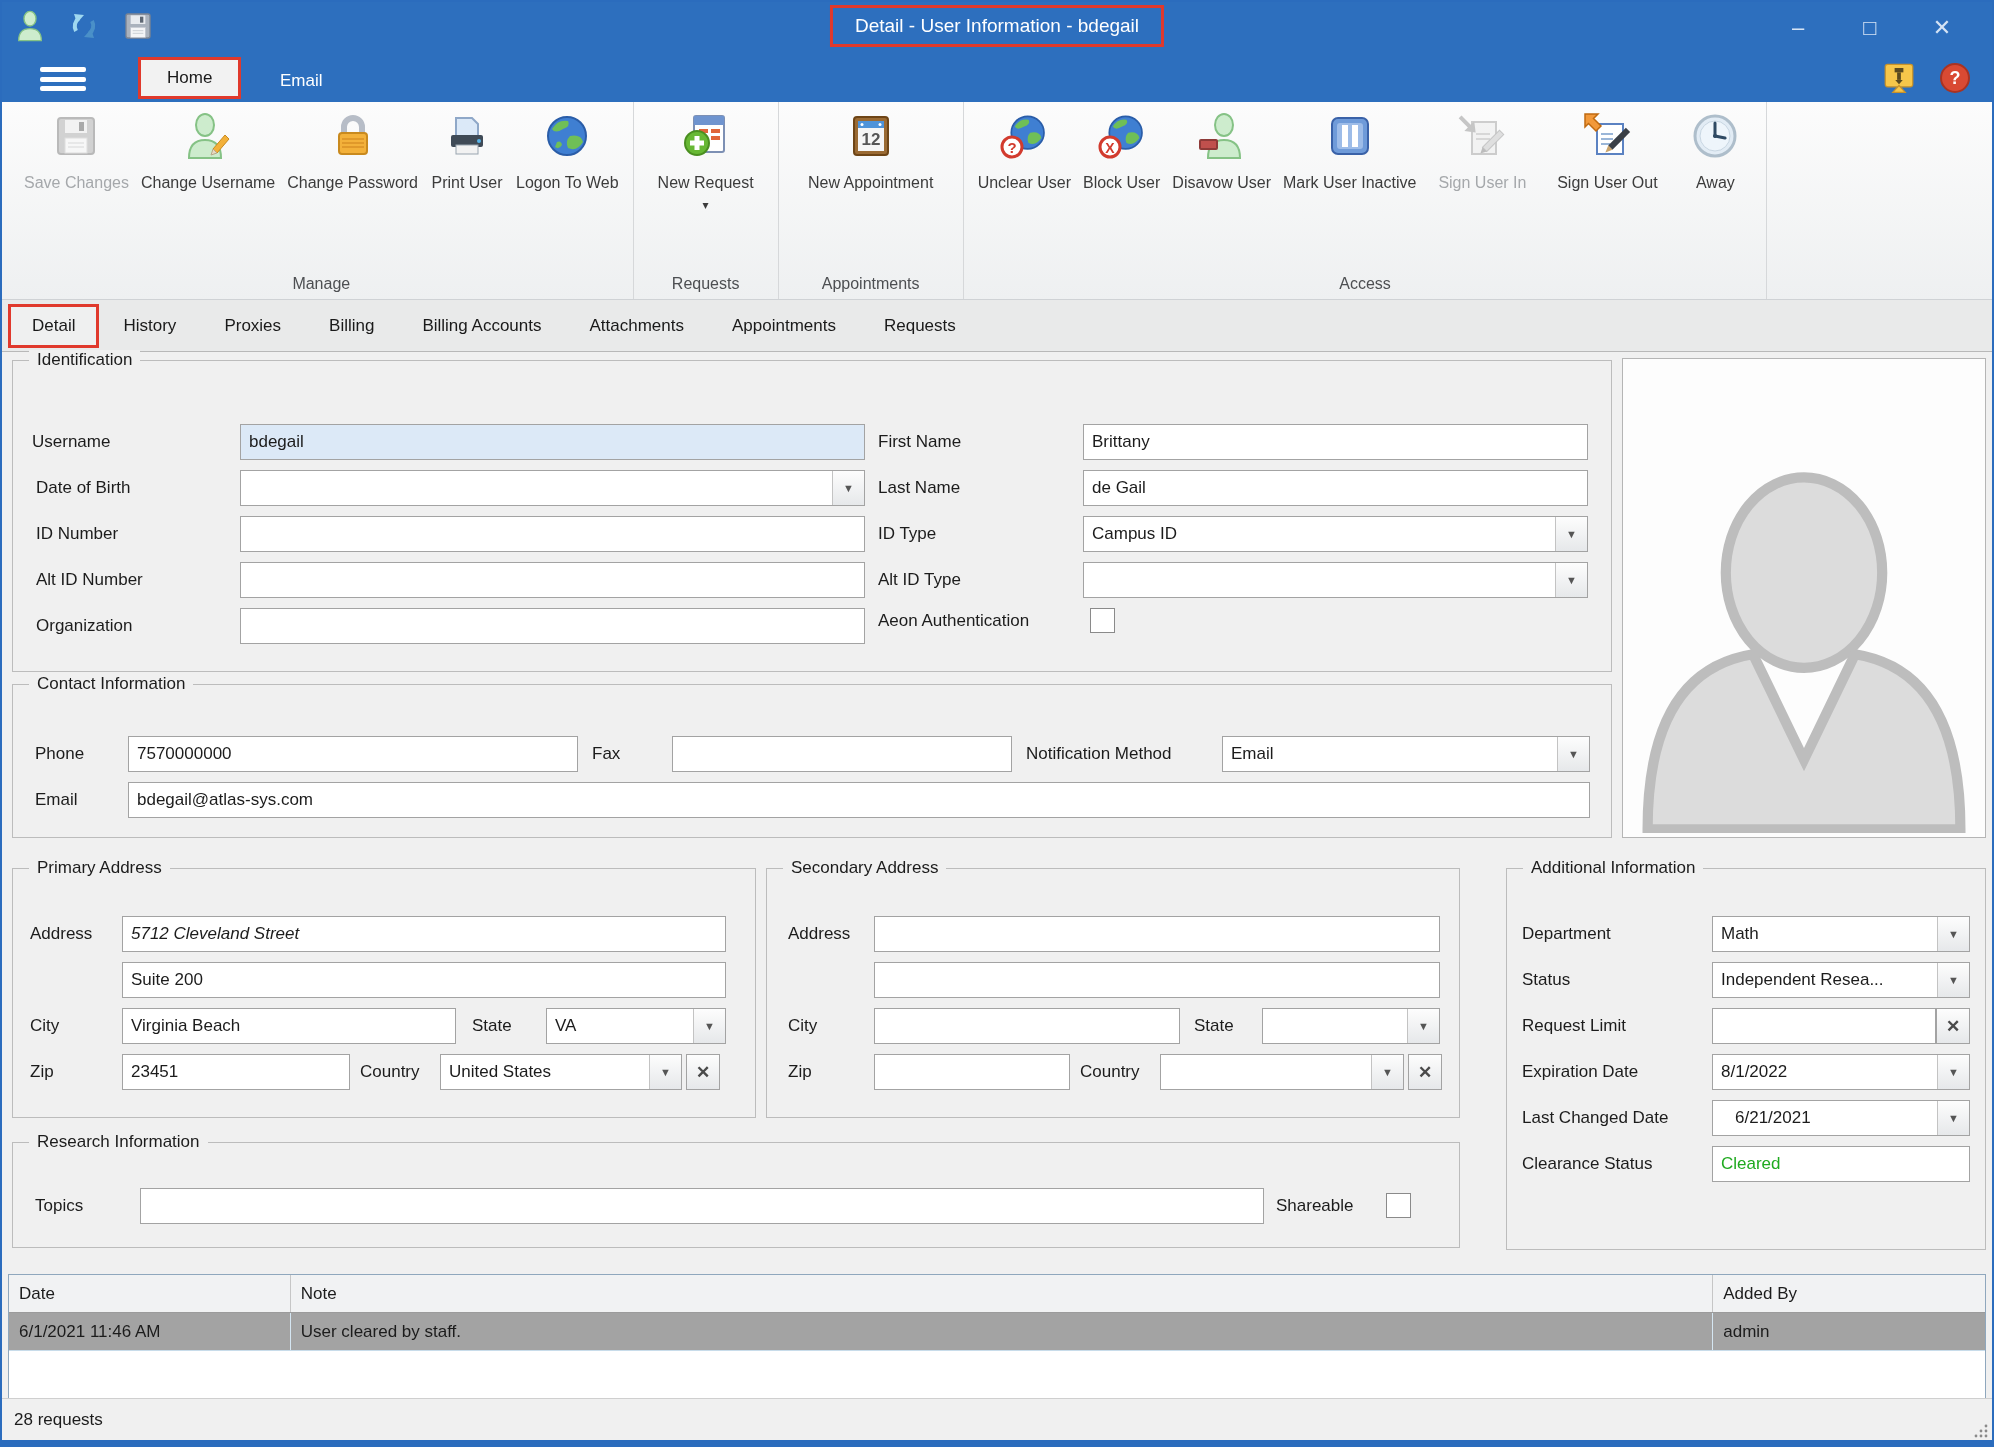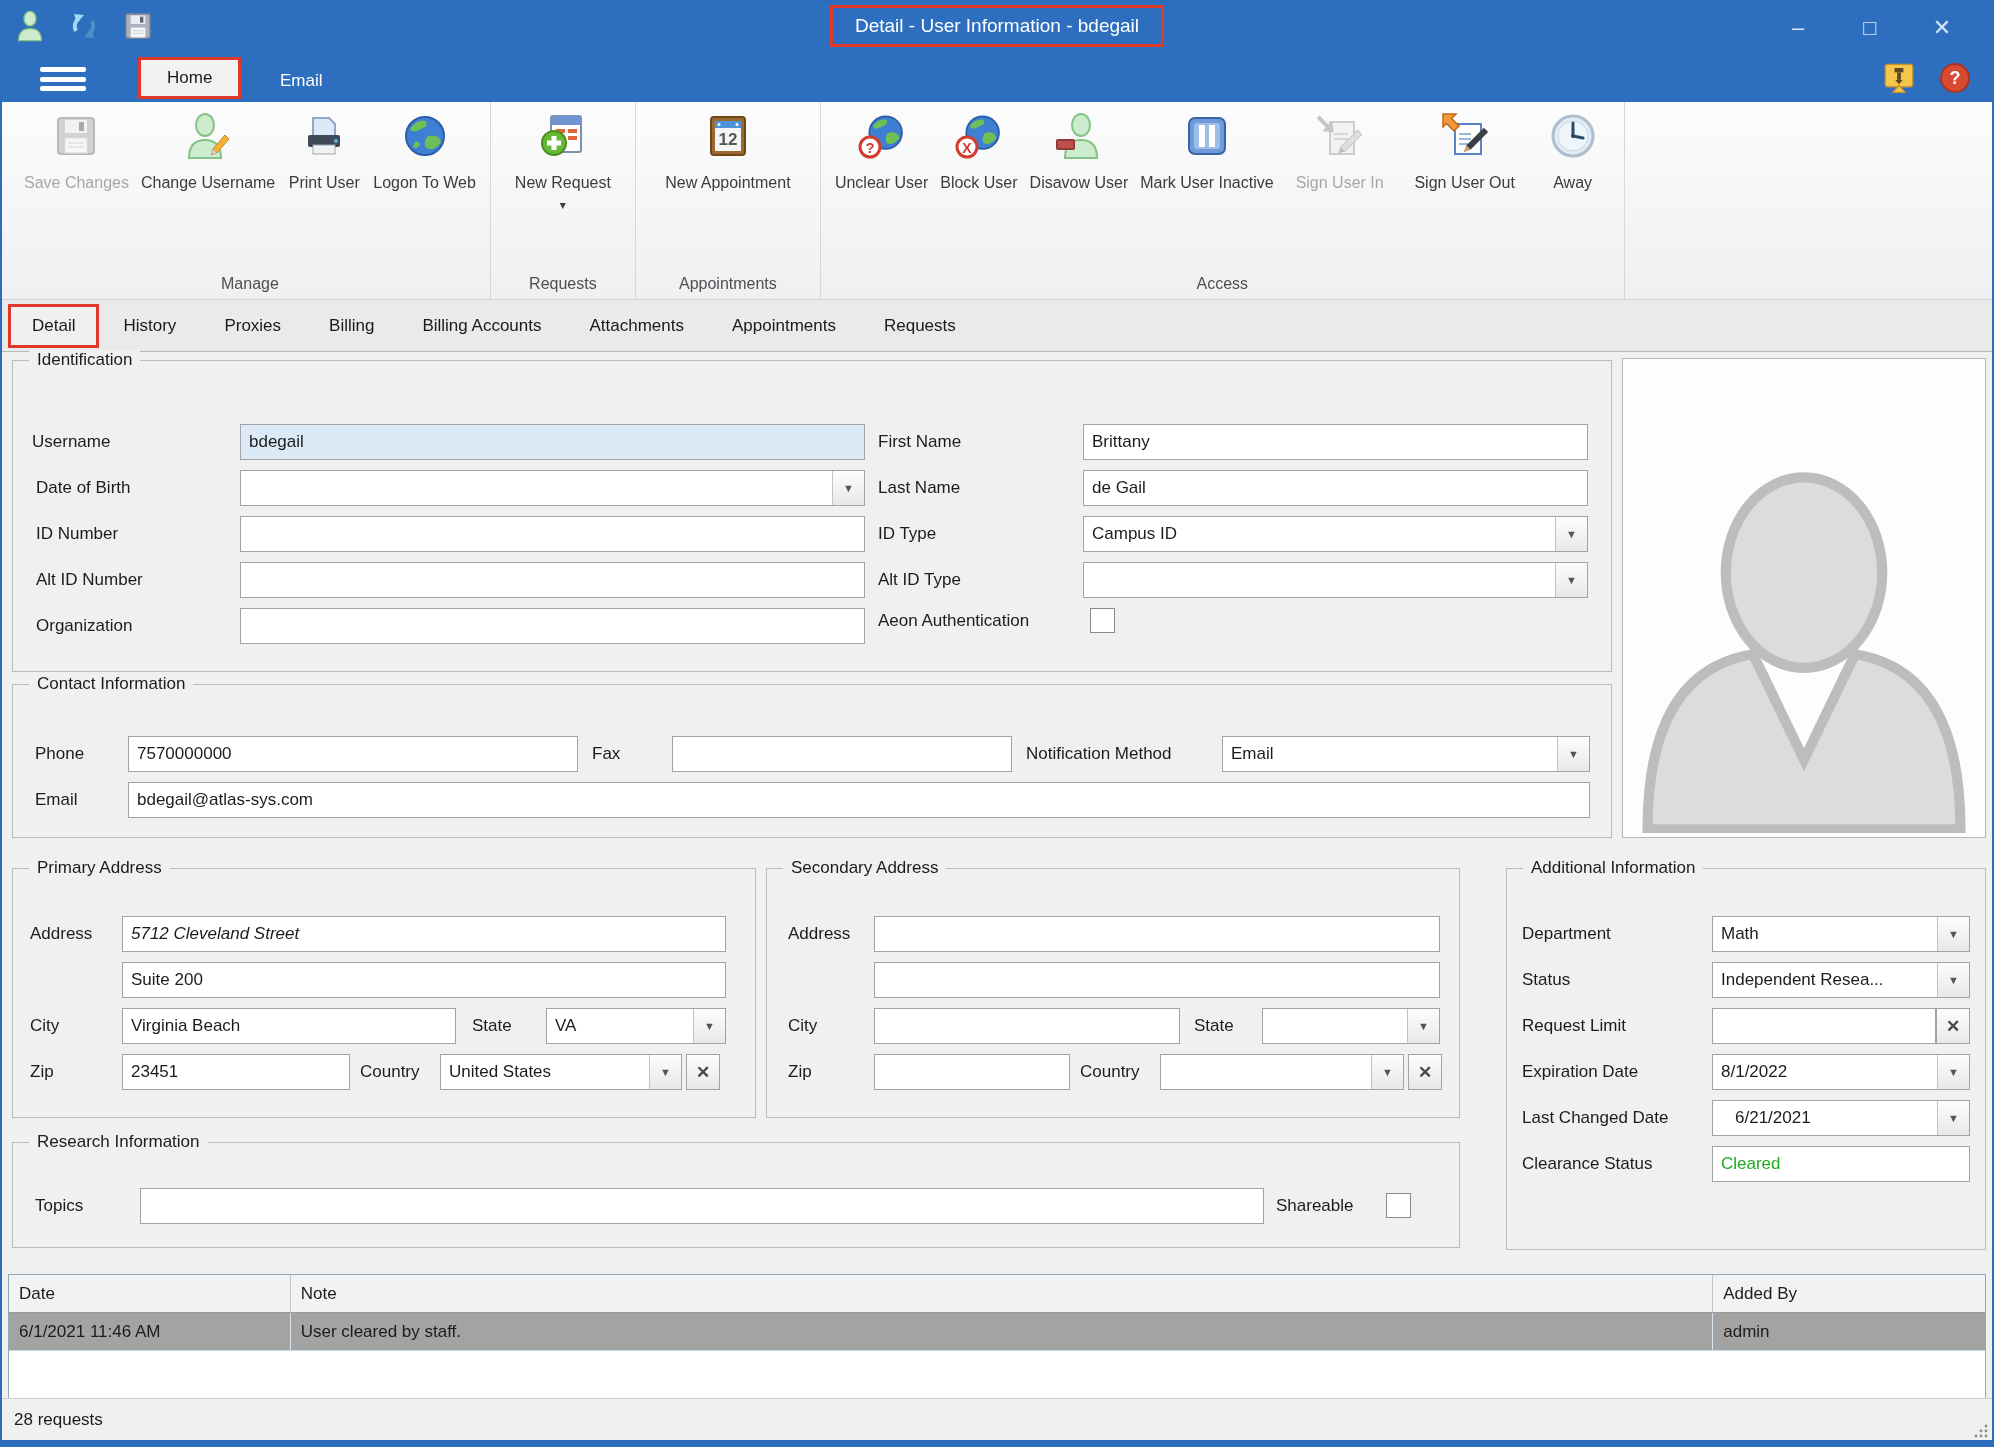--- a/index.html
+++ b/index.html
@@ -176,20 +176,32 @@
                 <path d="M5 46 Q5 28 21 28 Q37 28 37 46 Z" fill="#cdeccd" stroke="#85c285" stroke-width="2"></path>
                 <polygon points="29,37 41,23 45,27 33,41" fill="#f3b13a" stroke="#c98a1e"></polygon>
                 <polygon points="29,37 33,41 27,43" fill="#e8d9c2" stroke="#b8a888"></polygon>
               </svg>
           </span>
           <span>Change Username</span>
         </div>
         <div class="rbtn">
           <span>
             <svg viewBox="0 0 48 48">
+                <path d="M15 22 v-7 a9 9 0 0 1 18 0 v7" fill="none" stroke="#b7bdc7" stroke-width="6"></path>
+                <rect x="10" y="21" width="28" height="21" rx="3" fill="#f3b13a" stroke="#c98a1e" stroke-width="2"></rect>
+                <line x1="13" y1="27" x2="35" y2="27" stroke="#e0992a" stroke-width="2"></line>
+                <line x1="13" y1="31" x2="35" y2="31" stroke="#e0992a" stroke-width="2"></line>
+                <line x1="13" y1="35" x2="35" y2="35" stroke="#e0992a" stroke-width="2"></line>
+              </svg>
+          </span>
+          <span>Change Password</span>
+        </div>
+        <div class="rbtn">
+          <span>
+            <svg viewBox="0 0 48 48">
                 <path d="M13 24 V6 h16 l6 6 v12" fill="#dbe9f8" stroke="#8fa8c8" stroke-width="2"></path>
                 <rect x="8" y="23" width="32" height="12" rx="2" fill="#3f4a56"></rect>
                 <circle cx="36" cy="29" r="2" fill="#58b4e8"></circle>
                 <rect x="13" y="33" width="22" height="9" fill="#f2f2f2" stroke="#99a5b0"></rect>
               </svg>
           </span>
           <span>Print User</span>
         </div>
         <div class="rbtn">
           <span>

